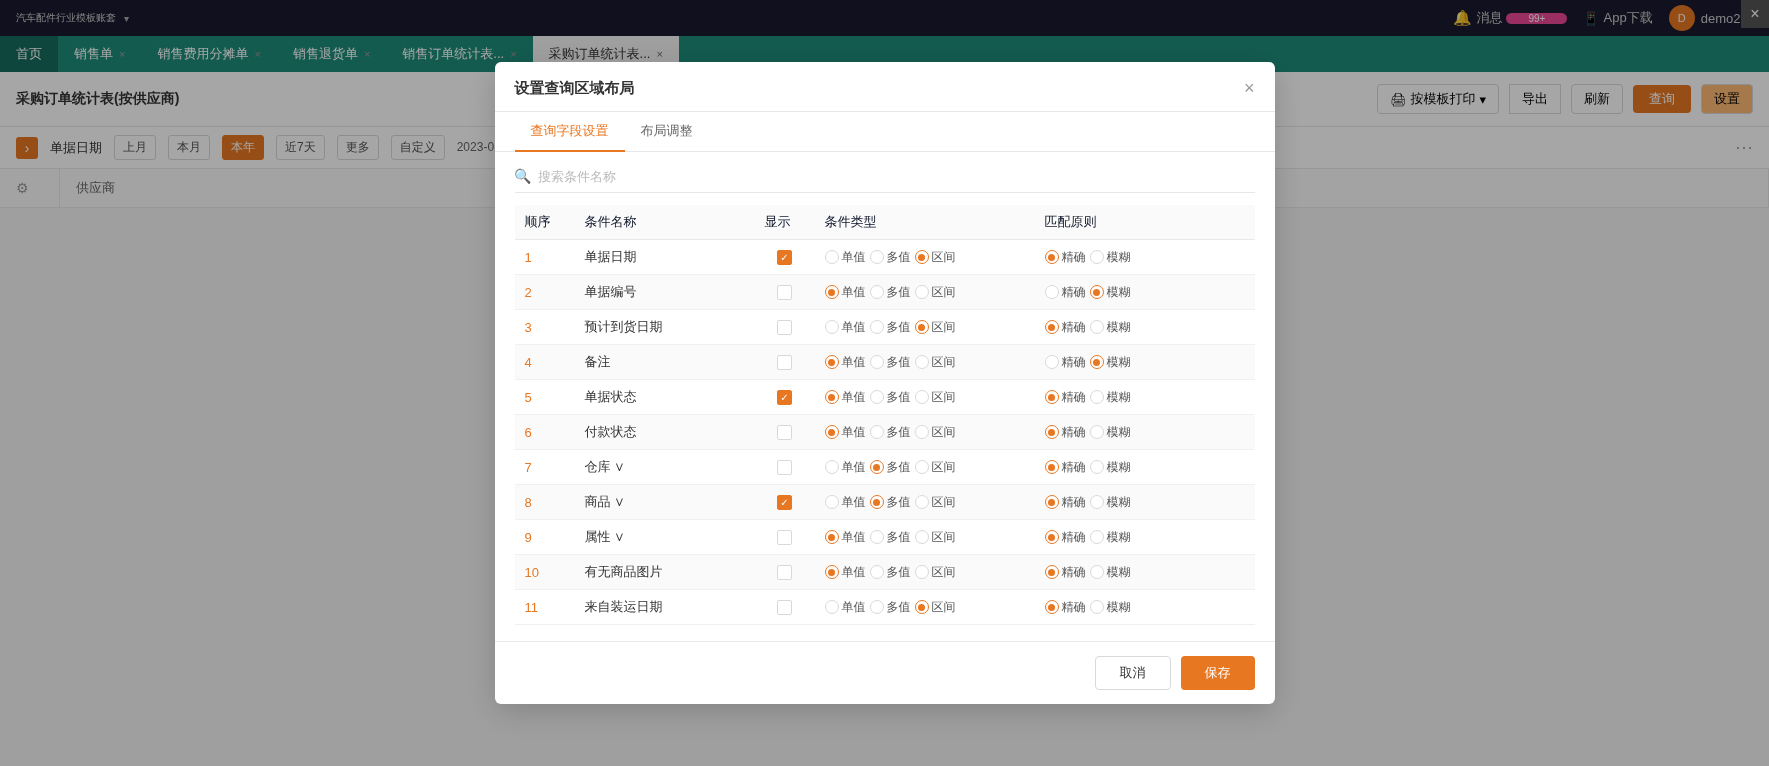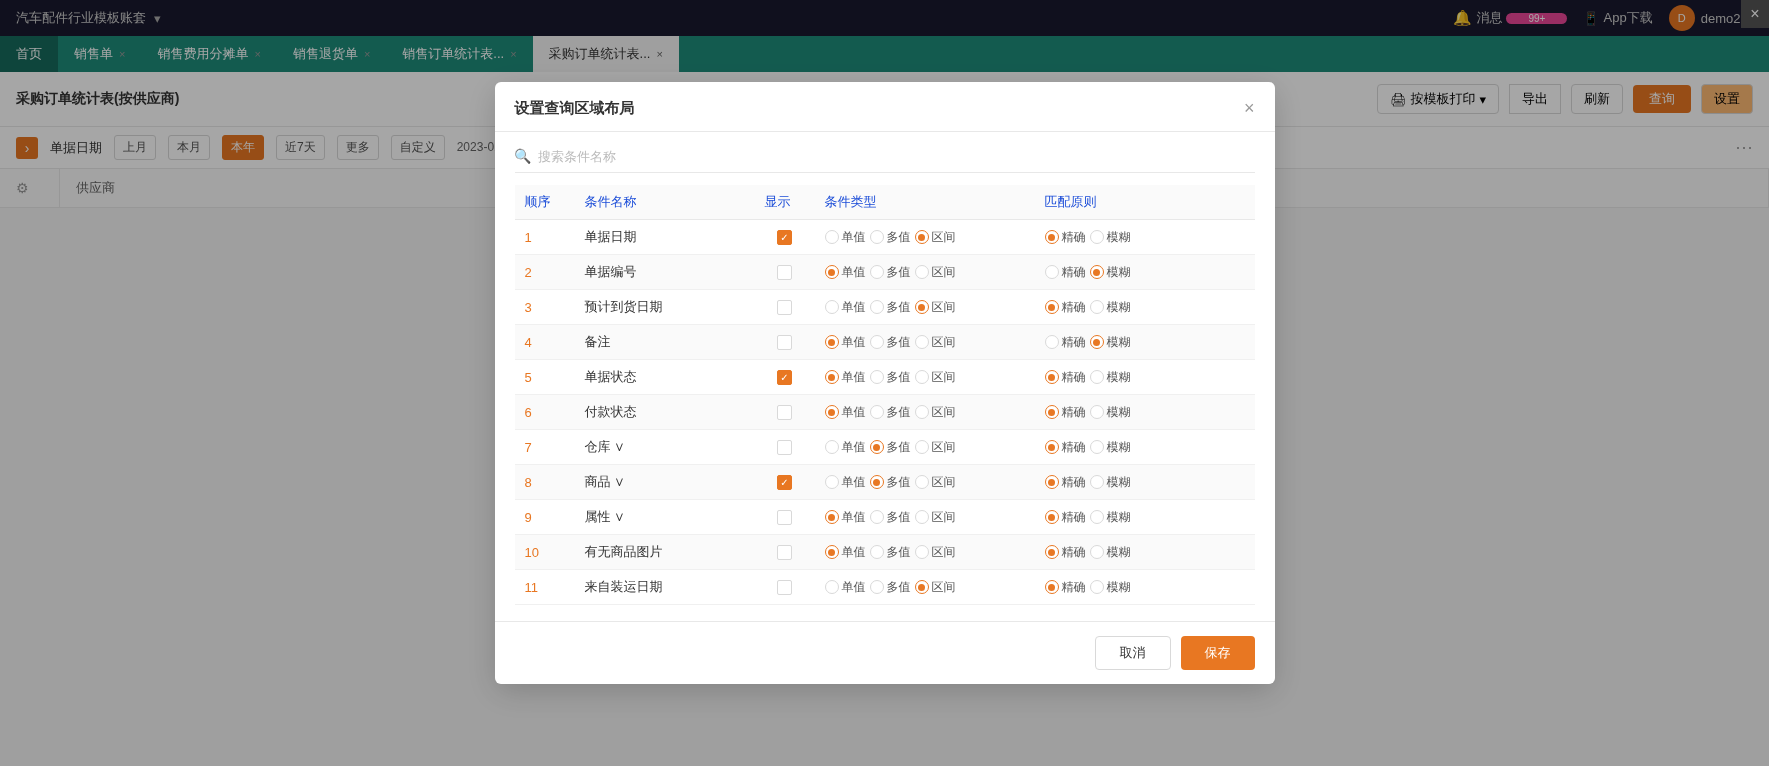--- a/index.html
+++ b/index.html
@@ -8,21 +8,21 @@
     
     .top-nav {
       background: #1a1a2e;
       height: 36px;
       display: flex;
       align-items: center;
       justify-content: space-between;
       padding: 0 16px;
       color: #ccc;
     }
-    .top-nav-left { font-size: 13px; display: flex; align-items: center; gap: 8px; }
+    .top-nav-left { font-size: 10px; display: flex; align-items: center; gap: 8px; }
     .top-nav-right { display: flex; align-items: center; gap: 16px; font-size: 13px; }
     .top-nav-right .badge { background: #ec4899; color: white; border-radius: 10px; padding: 0 22px; font-size: 10px; }
     .top-nav-right .user { display: flex; align-items: center; gap: 6px; }
     .avatar { width: 26px; height: 26px; border-radius: 50%; background: #e87722; color: white; display: flex; align-items: center; justify-content: center; font-size: 11px; }
 
     
     .tab-bar {
       background: #1e8c7a;
       height: 36px;
       display: flex;
@@ -158,21 +158,21 @@
     .cond-table-header {
       display: grid;
       grid-template-columns: 60px 180px 60px 1fr 1fr;
       background: #fafafa;
       border-bottom: 1px solid #e8e8e8;
       position: sticky; top: 0; z-index: 2;
     }
     .cond-th {
       padding: 8px 10px;
       font-size: 13px;
-      color: #1d4ed8;
+      color: #0f172a;
       font-weight: normal;
     }
     .cond-row {
       display: grid;
       grid-template-columns: 60px 180px 60px 1fr 1fr;
       border-bottom: 1px solid #f0f0f0;
       align-items: center;
     }
     .cond-row:nth-child(even) { background: #fafafa; }
     .cond-cell {
@@ -332,20 +332,24 @@
 </div>
 
 <div class="overlay">
   <div class="dialog">
 
     <div class="dialog-header">
       <span class="dialog-title">设置查询区域布局</span>
       <span class="dialog-close">×</span>
     </div>
 
+    <div class="dialog-tabs">
+      <div class="dialog-tab active">查询字段设置</div>
+      <div class="dialog-tab">布局调整</div>
+    </div>
 
     <div class="dialog-body">
 
       <div class="search-box">
         <span class="search-icon">🔍</span>
         <input class="search-input" type="text" placeholder="搜索条件名称" style="">
       </div>
 
       <div class="cond-table">
         <div class="cond-table-header">

